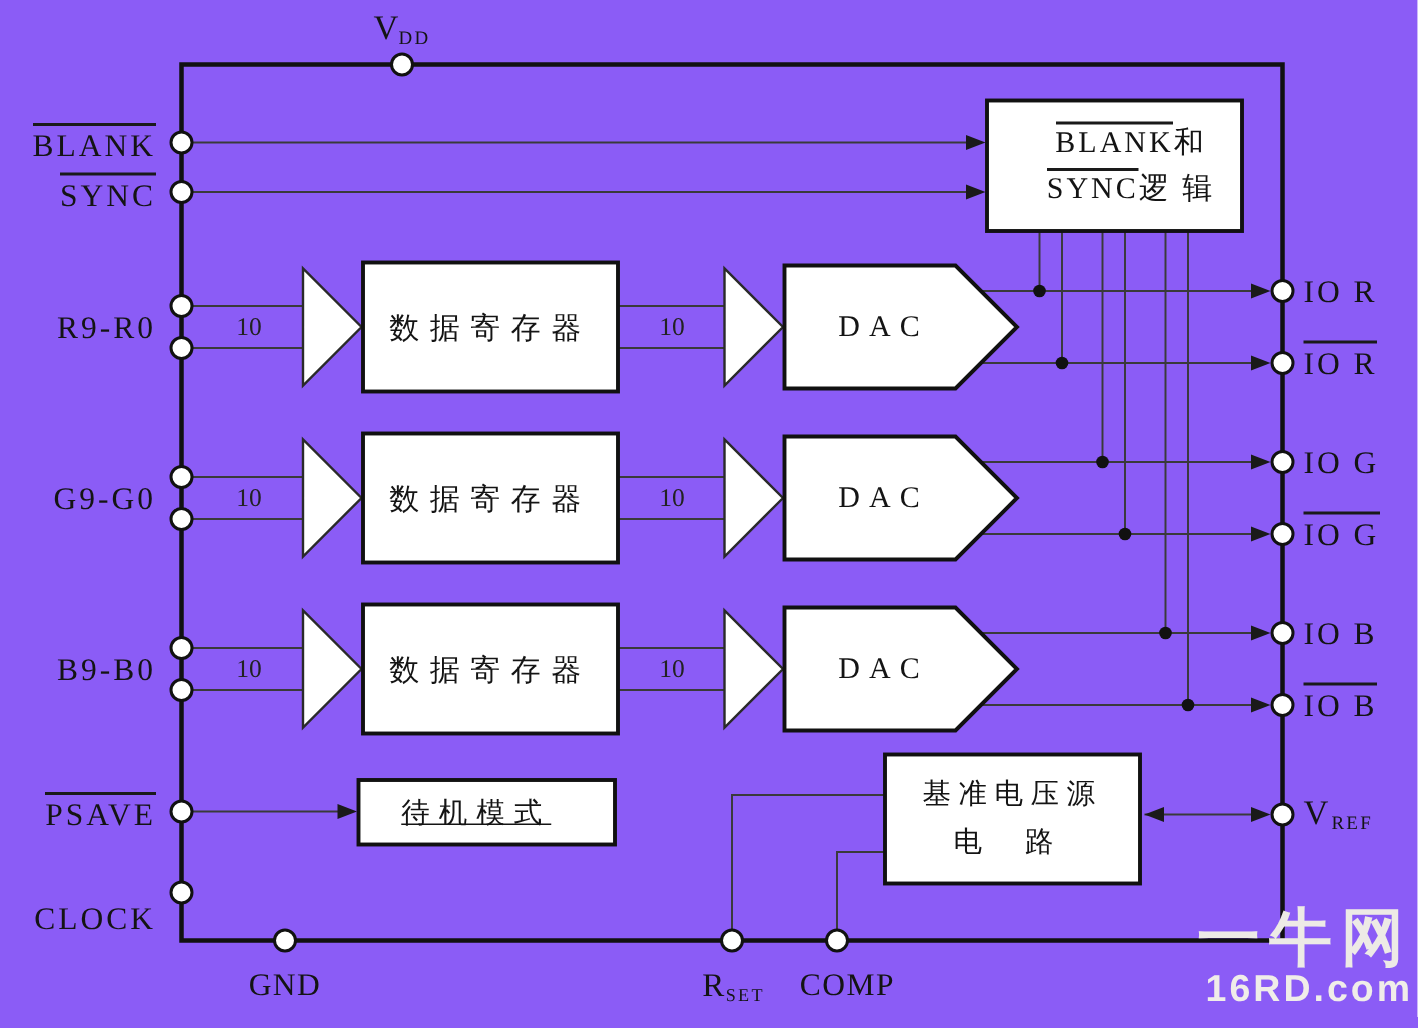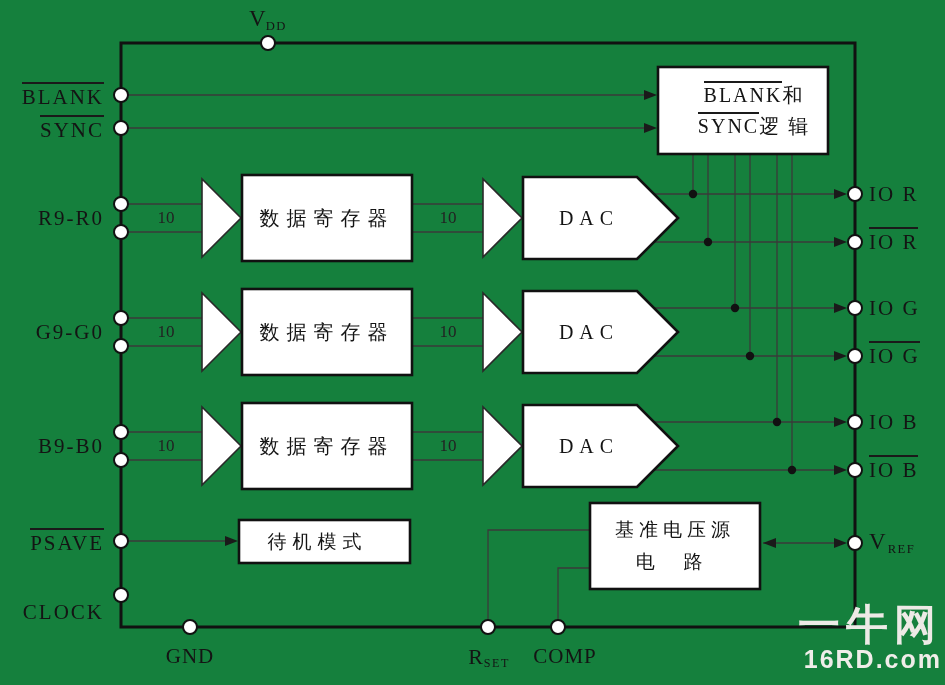--- a/index.html
+++ b/index.html
@@ -1,18 +1,18 @@
 <!DOCTYPE html>
 <html><head>
 <meta charset="utf-8">
 <style>
   * { margin:0; padding:0; box-sizing:border-box; }
   html,body { width:945px; height:685px; background:#ffffff; overflow:hidden;
               font-family:"Liberation Serif","DejaVu Serif",serif; color:#111; }
-  .stage { position:relative; width:945px; height:685px; background:#15803d; }
+  .stage { position:relative; width:945px; height:685px; background:#8b5cf6; }
   svg.wires { position:absolute; left:0; top:0; }
   .lbl { position:absolute; white-space:nowrap; color:#141414; }
   .pin-left { width:100px; left:4px; text-align:right; font-size:21px; letter-spacing:2px;
               display:flex; justify-content:flex-end; align-items:center; height:28px; }
   .pin-right { left:869px; font-size:21px; letter-spacing:2px; height:28px;
                display:flex; align-items:center; }
   .pin-bottom { font-size:21px; letter-spacing:1px; text-align:center; }
   .ovl { display:inline-block; border-top:2px solid #1a1a1a; padding-top:2px; line-height:1.05; }
   .sub { font-size:0.55em; letter-spacing:1.5px; vertical-align:-0.28em; }
   .blocklbl { position:absolute; display:flex; flex-direction:column; justify-content:center;
@@ -220,21 +220,21 @@
   <div class="blocklbl" style="left:523px; top:177px; width:132px; height:82px; letter-spacing:6px;">
       <span>DAC</span>
     </div>
   <div class="blocklbl" style="left:523px; top:291px; width:132px; height:82px; letter-spacing:6px;">
       <span>DAC</span>
     </div>
   <div class="blocklbl" style="left:523px; top:405px; width:132px; height:82px; letter-spacing:6px;">
       <span>DAC</span>
     </div>
 
-  <div class="blocklbl" style="left:239px; top:520px; width:157px; height:43px; font-size:19px; letter-spacing:6px;">
+  <div class="blocklbl" style="left:239px; top:520px; width:157px; height:43px; font-size:19px; letter-spacing:6px;text-decoration:underline;">
       <span>待机模式</span>
     </div>
 
   <div class="blocklbl" style="left:590px; top:503px; width:170px; height:86px; font-size:19px; line-height:1.7;">
     <div style="letter-spacing:5px;">基准电压源</div>
     <div style="letter-spacing:12px;text-align:right;">电 路</div>
   </div>
 
   <div class="busnum" style="left:138px; top:206px;">10</div>
   <div class="busnum" style="left:420px; top:206px;">10</div>

